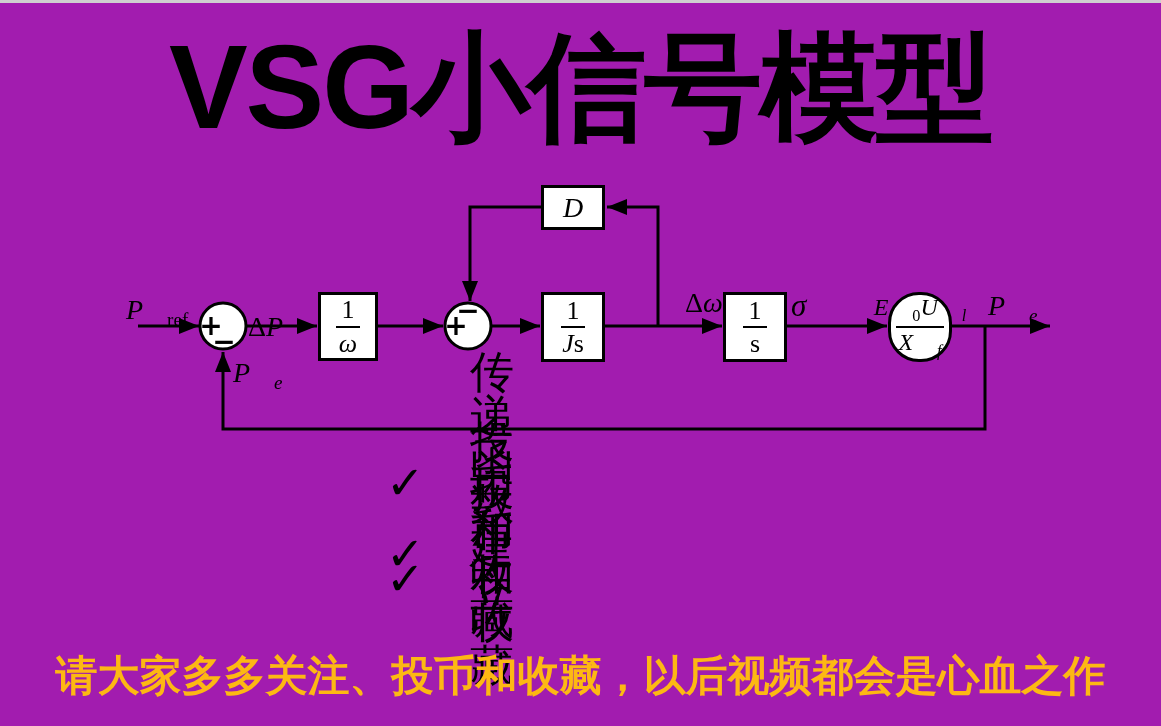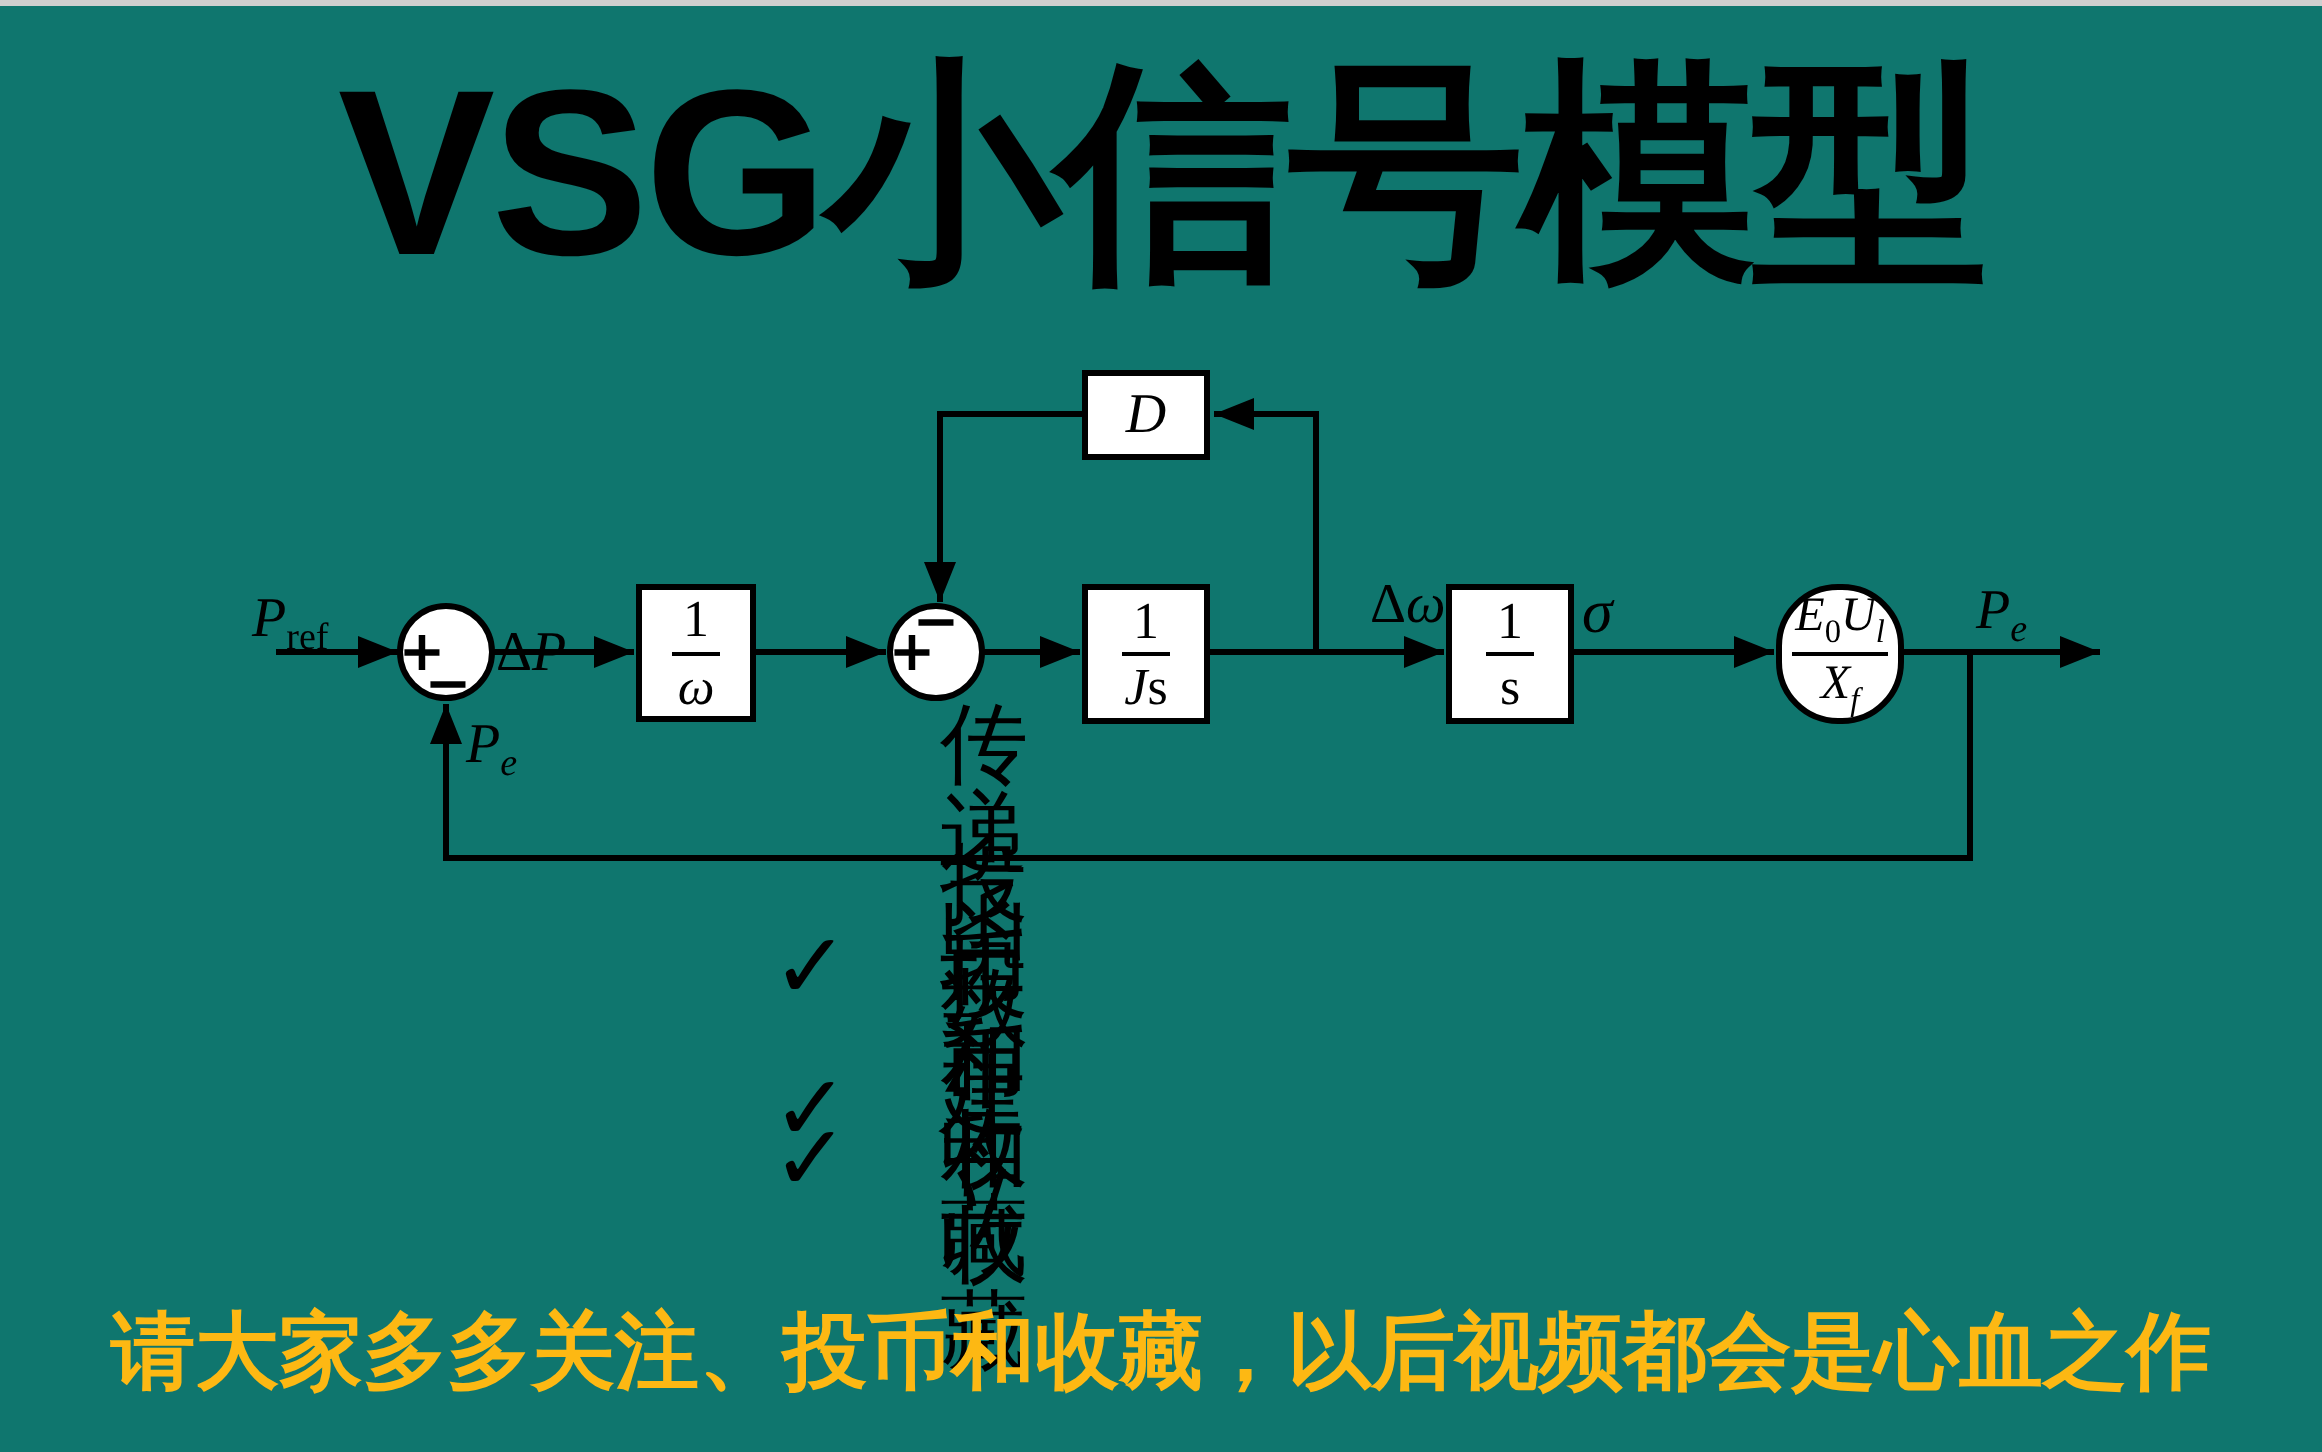--- a/index.html
+++ b/index.html
@@ -1,21 +1,21 @@
 <!DOCTYPE html>
 <html><head>
 <meta charset="utf-8">
 <style>
   * { margin: 0; padding: 0; box-sizing: border-box; }
   html, body { background: #fff; }
   .page {
     position: relative;
     width: 1161px;
     height: 726px;
-    background: #0f766e;
+    background: #a21caf;
     overflow: hidden;
     font-family: "Liberation Sans", sans-serif;
   }
   .top-border {
     position: absolute; left: 0; top: 0;
     width: 100%; height: 3px;
     background: #cfcfcf;
   }
   .title {
     position: absolute;
@@ -46,21 +46,21 @@
   }
   .frac-bar { border-top: 2px solid #000; width: 24px; margin: 2px 0; }
   .frac-bar.wide { width: 48px; }
   .mlabel {
     position: absolute;
     font-family: "Liberation Serif", serif;
     font-size: 28px; color: #000;
     white-space: nowrap;
   }
   .mlabel i, .blk i { font-style: italic; font-family: "Liberation Serif", serif; }
-  sub { font-size: 68%; }
+  sub { font-size: 68%; margin-left: 24px; }
   
   .check-row {
     position: absolute;
     left: 0;
     display: flex; align-items: center;
     color: #000;
   }
   .check-glyph {
     position: absolute; left: 386px;
     font-size: 46px; line-height: 1;

